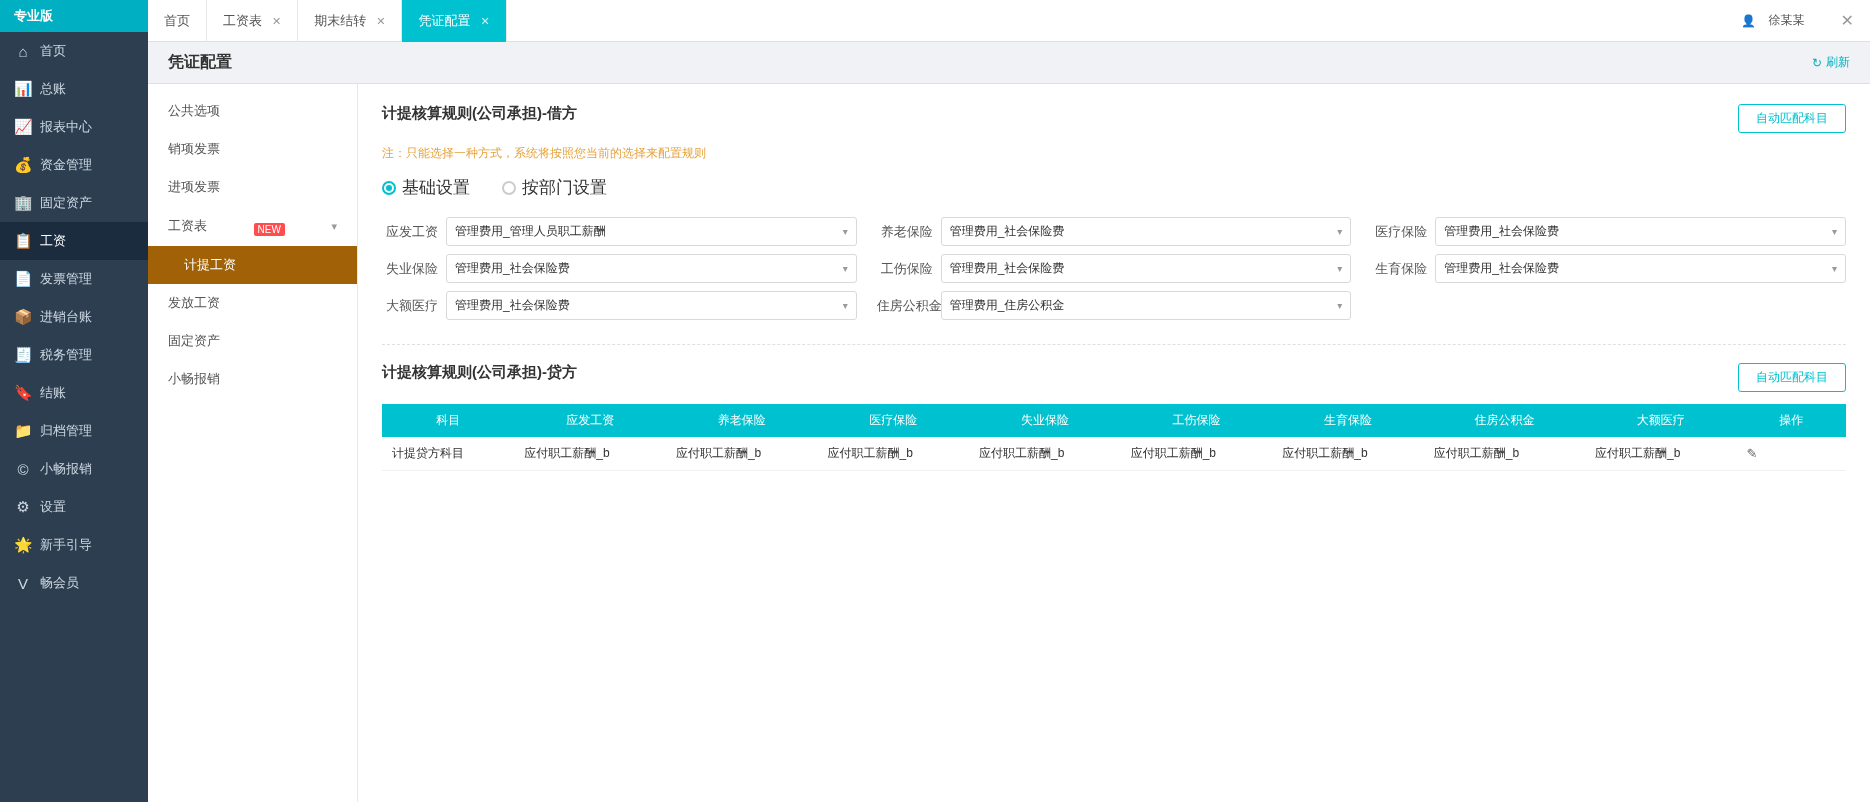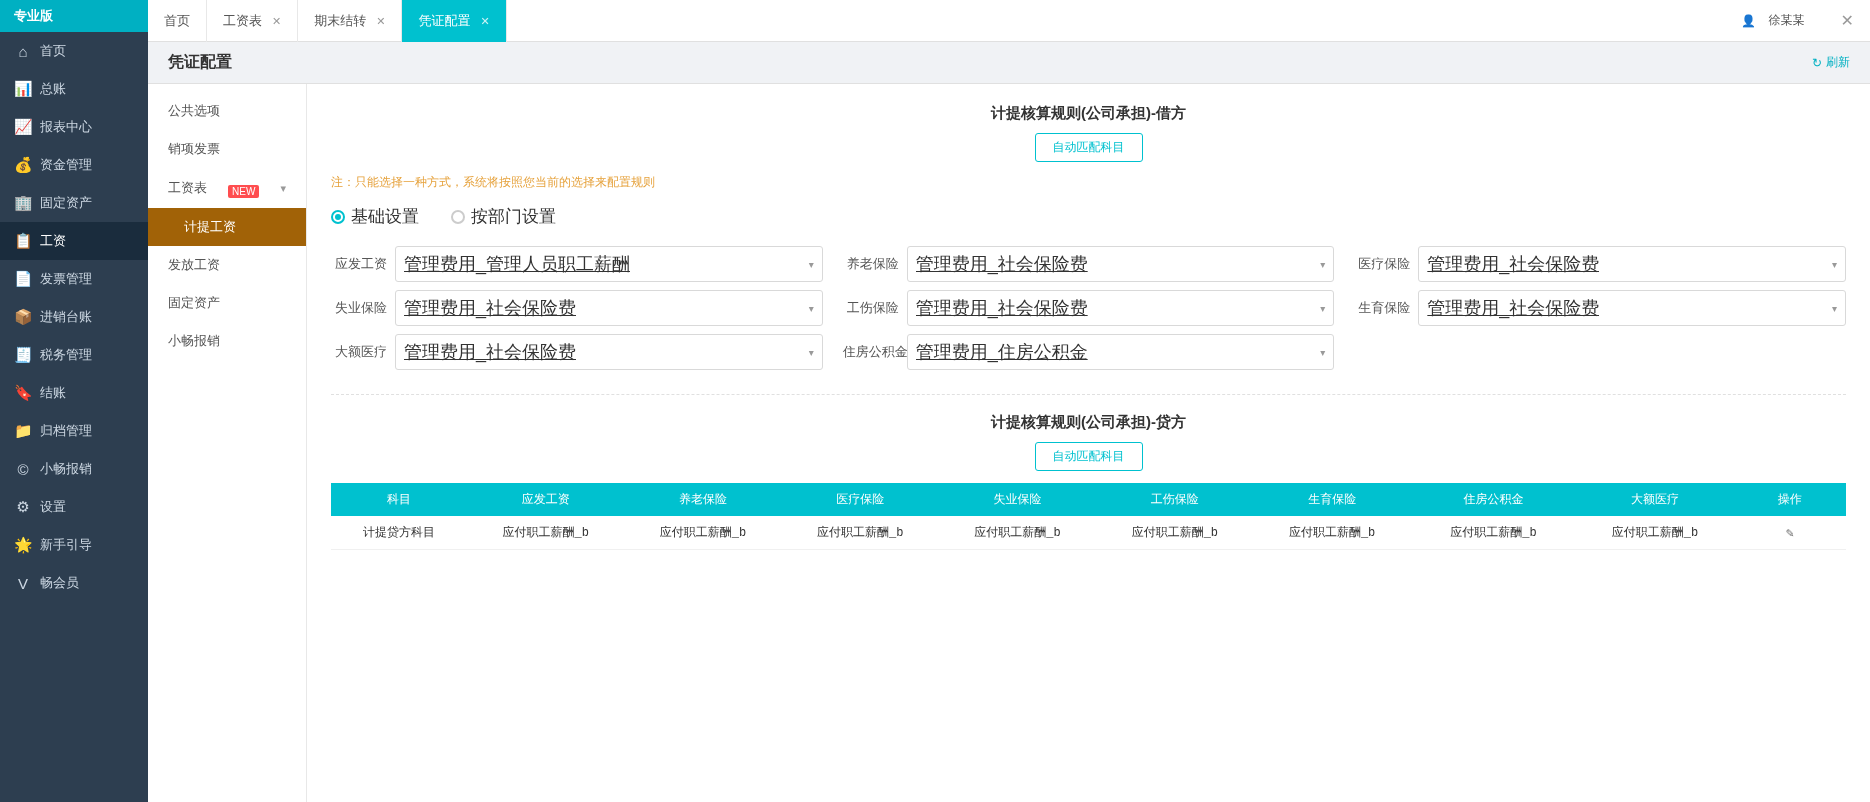--- a/index.html
+++ b/index.html
@@ -114,21 +114,21 @@
 
     
     .content-area {
       display: flex;
       flex: 1;
       overflow: hidden;
     }
 
     
     .left-nav {
-      width: 159px;
+      width: 210px;
       background: #fff;
       border-right: 1px solid #e8e8e8;
       padding: 8px 0;
       flex-shrink: 0;
       overflow-y: auto;
     }
     .left-nav-item {
       padding: 10px 20px;
       font-size: 13px;
       color: #555;
@@ -242,43 +242,41 @@
       align-items: center;
       justify-content: space-between;
       cursor: pointer;
       background: #fff;
       min-width: 0;
     }
     .form-select-text {
       overflow: hidden;
       text-overflow: ellipsis;
       white-space: nowrap;
-      font-size: 18px;
-      text-decoration: underline;
+      font-size: 12px;
     }
     .chevron { color: #999; font-size: 10px; flex-shrink: 0; }
 
     
     .auto-match-btn {
       border: 1px solid #00c1cf;
       color: #00c1cf;
       background: #fff;
       padding: 5px 17px;
       font-size: 12px;
       border-radius: 3px;
       cursor: pointer;
       white-space: nowrap;
     }
 
     .section-header {
       display: flex;
       align-items: center;
       justify-content: space-between;
       margin-bottom: 12px;
-      flex-direction: column;
     }
 
     
     .divider {
       border: none;
       border-top: 1px dashed #e0e0e0;
       margin: 18px 0;
     }
 
     
@@ -290,24 +288,22 @@
     .data-table th {
       background: #00c1cf;
       color: #fff;
       padding: 8px 26px;
       text-align: center;
       font-weight: normal;
       border: none;
     }
     .data-table td {
       padding: 8px 10px;
-      text-align: center;
       border-bottom: 1px solid #f0f0f0;
       color: #333;
-      font-family: Liberation Mono, monospace;
     }
 
     .edit-icon {
       cursor: pointer;
       color: #666;
       font-size: 13px;
     }
 
     
     ::-webkit-scrollbar { width: 5px; height: 5px; }
@@ -421,20 +417,23 @@
 
   <div class="content-area">
 
     <div class="left-nav">
       <div id="left-nav-container">
           <div class="left-nav-item">
             <span>公共选项</span>
           </div>
           <div class="left-nav-item">
             <span>销项发票</span>
+          </div>
+          <div class="left-nav-item">
+            <span>进项发票</span>
           </div>
           <div class="left-nav-item">
             <span>工资表</span>
             <span class="new-badge">NEW</span>
             <span style="color:#999;font-size:11px;">▾</span>
           </div>
           <div class="left-nav-item active">
             <span>计提工资</span>
           </div>
           <div class="left-nav-item">

